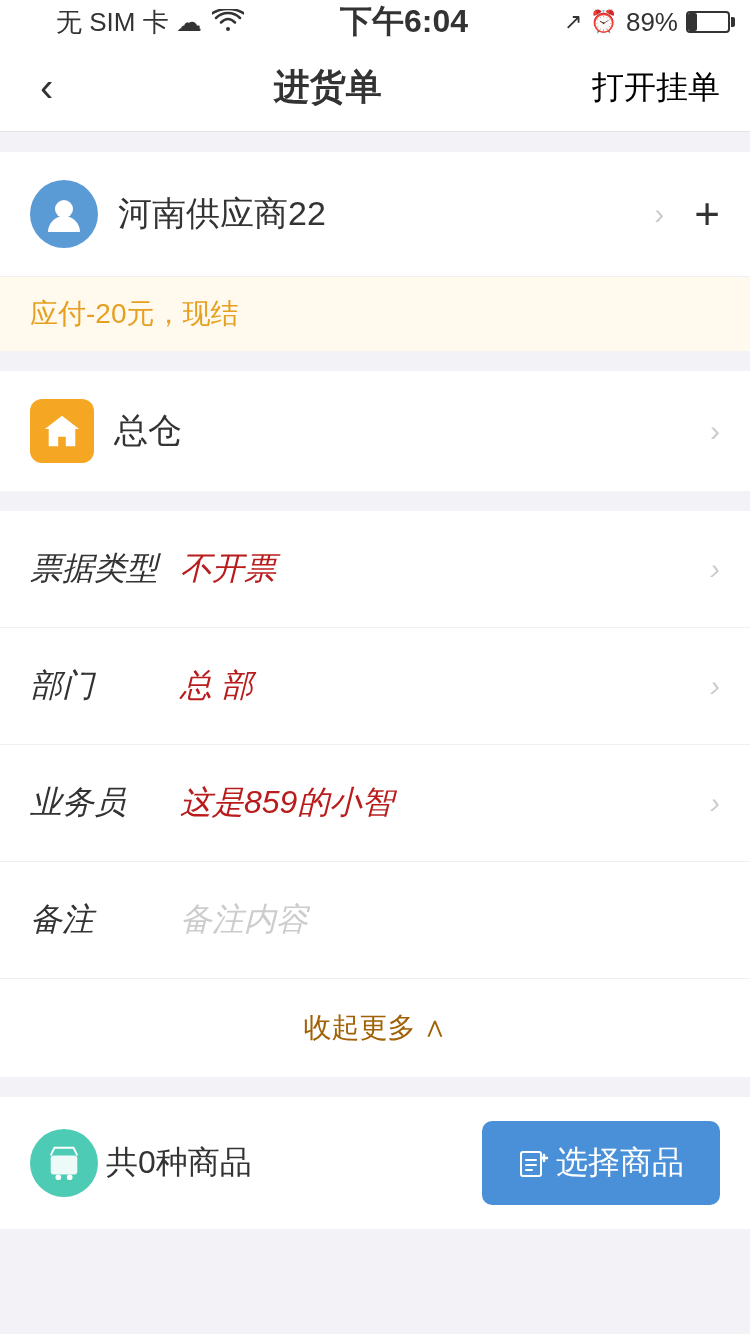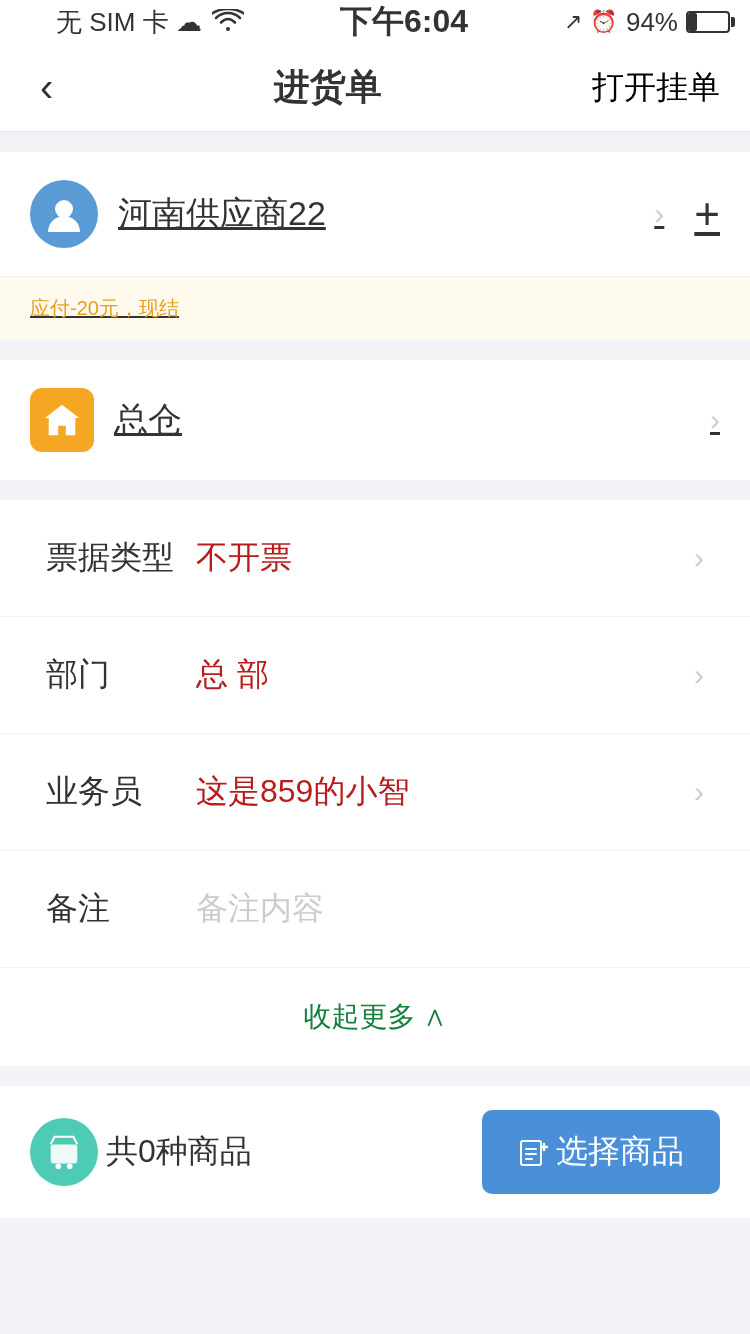--- a/index.html
+++ b/index.html
@@ -67,21 +67,20 @@
       cursor: pointer;
     }
 
     
     .section-gap { height: 20px; background: #f2f2f7; }
 
     
     .card {
       background: #b91c1c;
       margin-bottom: 0;
-      text-decoration: underline;
     }
 
     
     .supplier-row {
       display: flex;
       align-items: center;
       padding: 28px 30px;
       background: #fff;
       border-bottom: 1px solid #f0f0f0;
     }
@@ -113,21 +112,21 @@
       font-size: 44px;
       color: #333;
       line-height: 1;
       cursor: pointer;
     }
 
     
     .alert-row {
       background: #fff9ee;
       padding: 18px 30px;
-      font-size: 20px;
+      font-size: 28px;
       color: #e6a020;
     }
 
     
     .row-divider { height: 20px; background: #f2f2f7; }
 
     
     .warehouse-row {
       display: flex;
       align-items: center;
@@ -154,23 +153,24 @@
     }
 
     
     .form-section {
       background: #fff;
       margin-top: 20px;
     }
     .form-row {
       display: flex;
       align-items: center;
-      padding: 36px 46px;
+      padding: 36px 30px;
       border-bottom: 1px solid #f0f0f0;
       cursor: pointer;
+      font-style: italic;
     }
     .form-row:last-child { border-bottom: none; }
     .form-label {
       font-size: 32px;
       color: #333;
       min-width: 130px;
     }
     .form-value {
       flex: 1;
       font-size: 32px;
@@ -187,21 +187,21 @@
       display: flex;
       justify-content: center;
       align-items: center;
       padding: 30px;
       margin-top: 0;
       border-top: 1px solid #f0f0f0;
       cursor: pointer;
     }
     .collapse-text {
       font-size: 28px;
-      color: #15803d;
+      color: #a16207;
       display: flex;
       align-items: center;
       gap: 8px;
     }
 
     
     .bottom-section { height: 20px; background: #f2f2f7; }
 
     
     .product-bar {
@@ -259,21 +259,21 @@
         <path d="M9 13.5C11.1 11.4 13.4 10 16 10s4.9 1.4 7 3.5" stroke="#333" stroke-width="2.5" fill="none" stroke-linecap="round"></path>
         <path d="M4 9C7.3 5.7 11.4 4 16 4s8.7 1.7 12 5" stroke="#333" stroke-width="2.5" fill="none" stroke-linecap="round"></path>
         <path d="M0 4.5C4.4 1.6 9.9 0 16 0s11.6 1.6 16 4.5" stroke="#333" stroke-width="2.5" fill="none" stroke-linecap="round"></path>
       </svg>
     </span>
   </div>
   <div class="status-center">下午6:04</div>
   <div class="status-right">
     <span style="font-size:22px;">↗</span>
     <span style="font-size:22px;">⏰</span>
-    <span>94%</span>
+    <span>89%</span>
     <div class="battery-icon">
       <div class="battery-fill"></div>
     </div>
   </div>
 </div>
 
 <div class="nav-bar">
   <span class="nav-back">‹</span>
   <span class="nav-title">进货单</span>
   <span class="nav-action">打开挂单</span>

